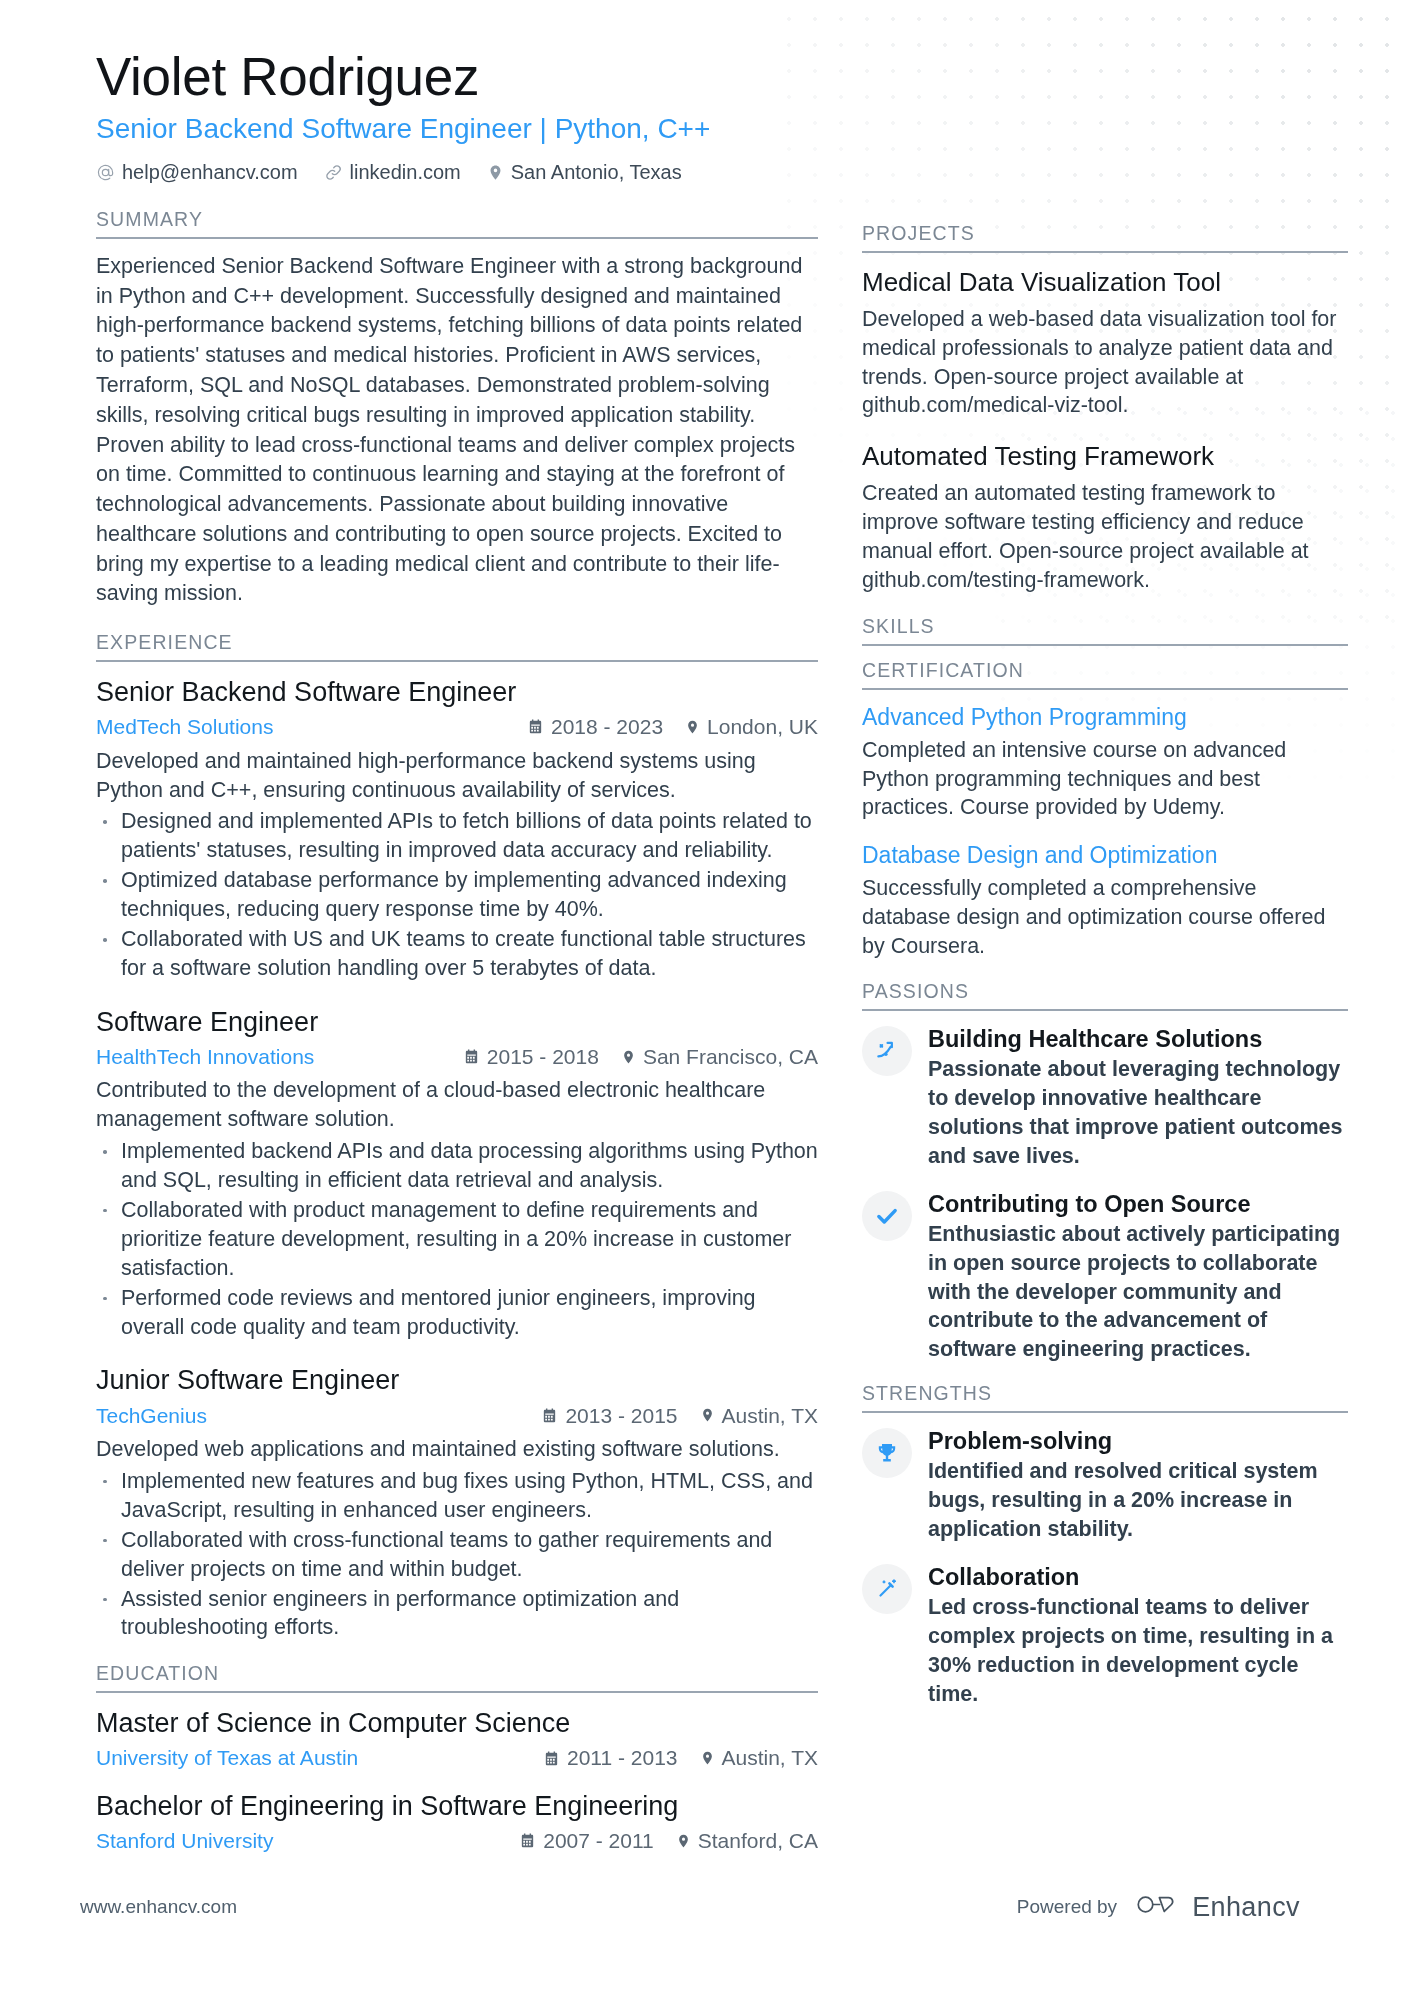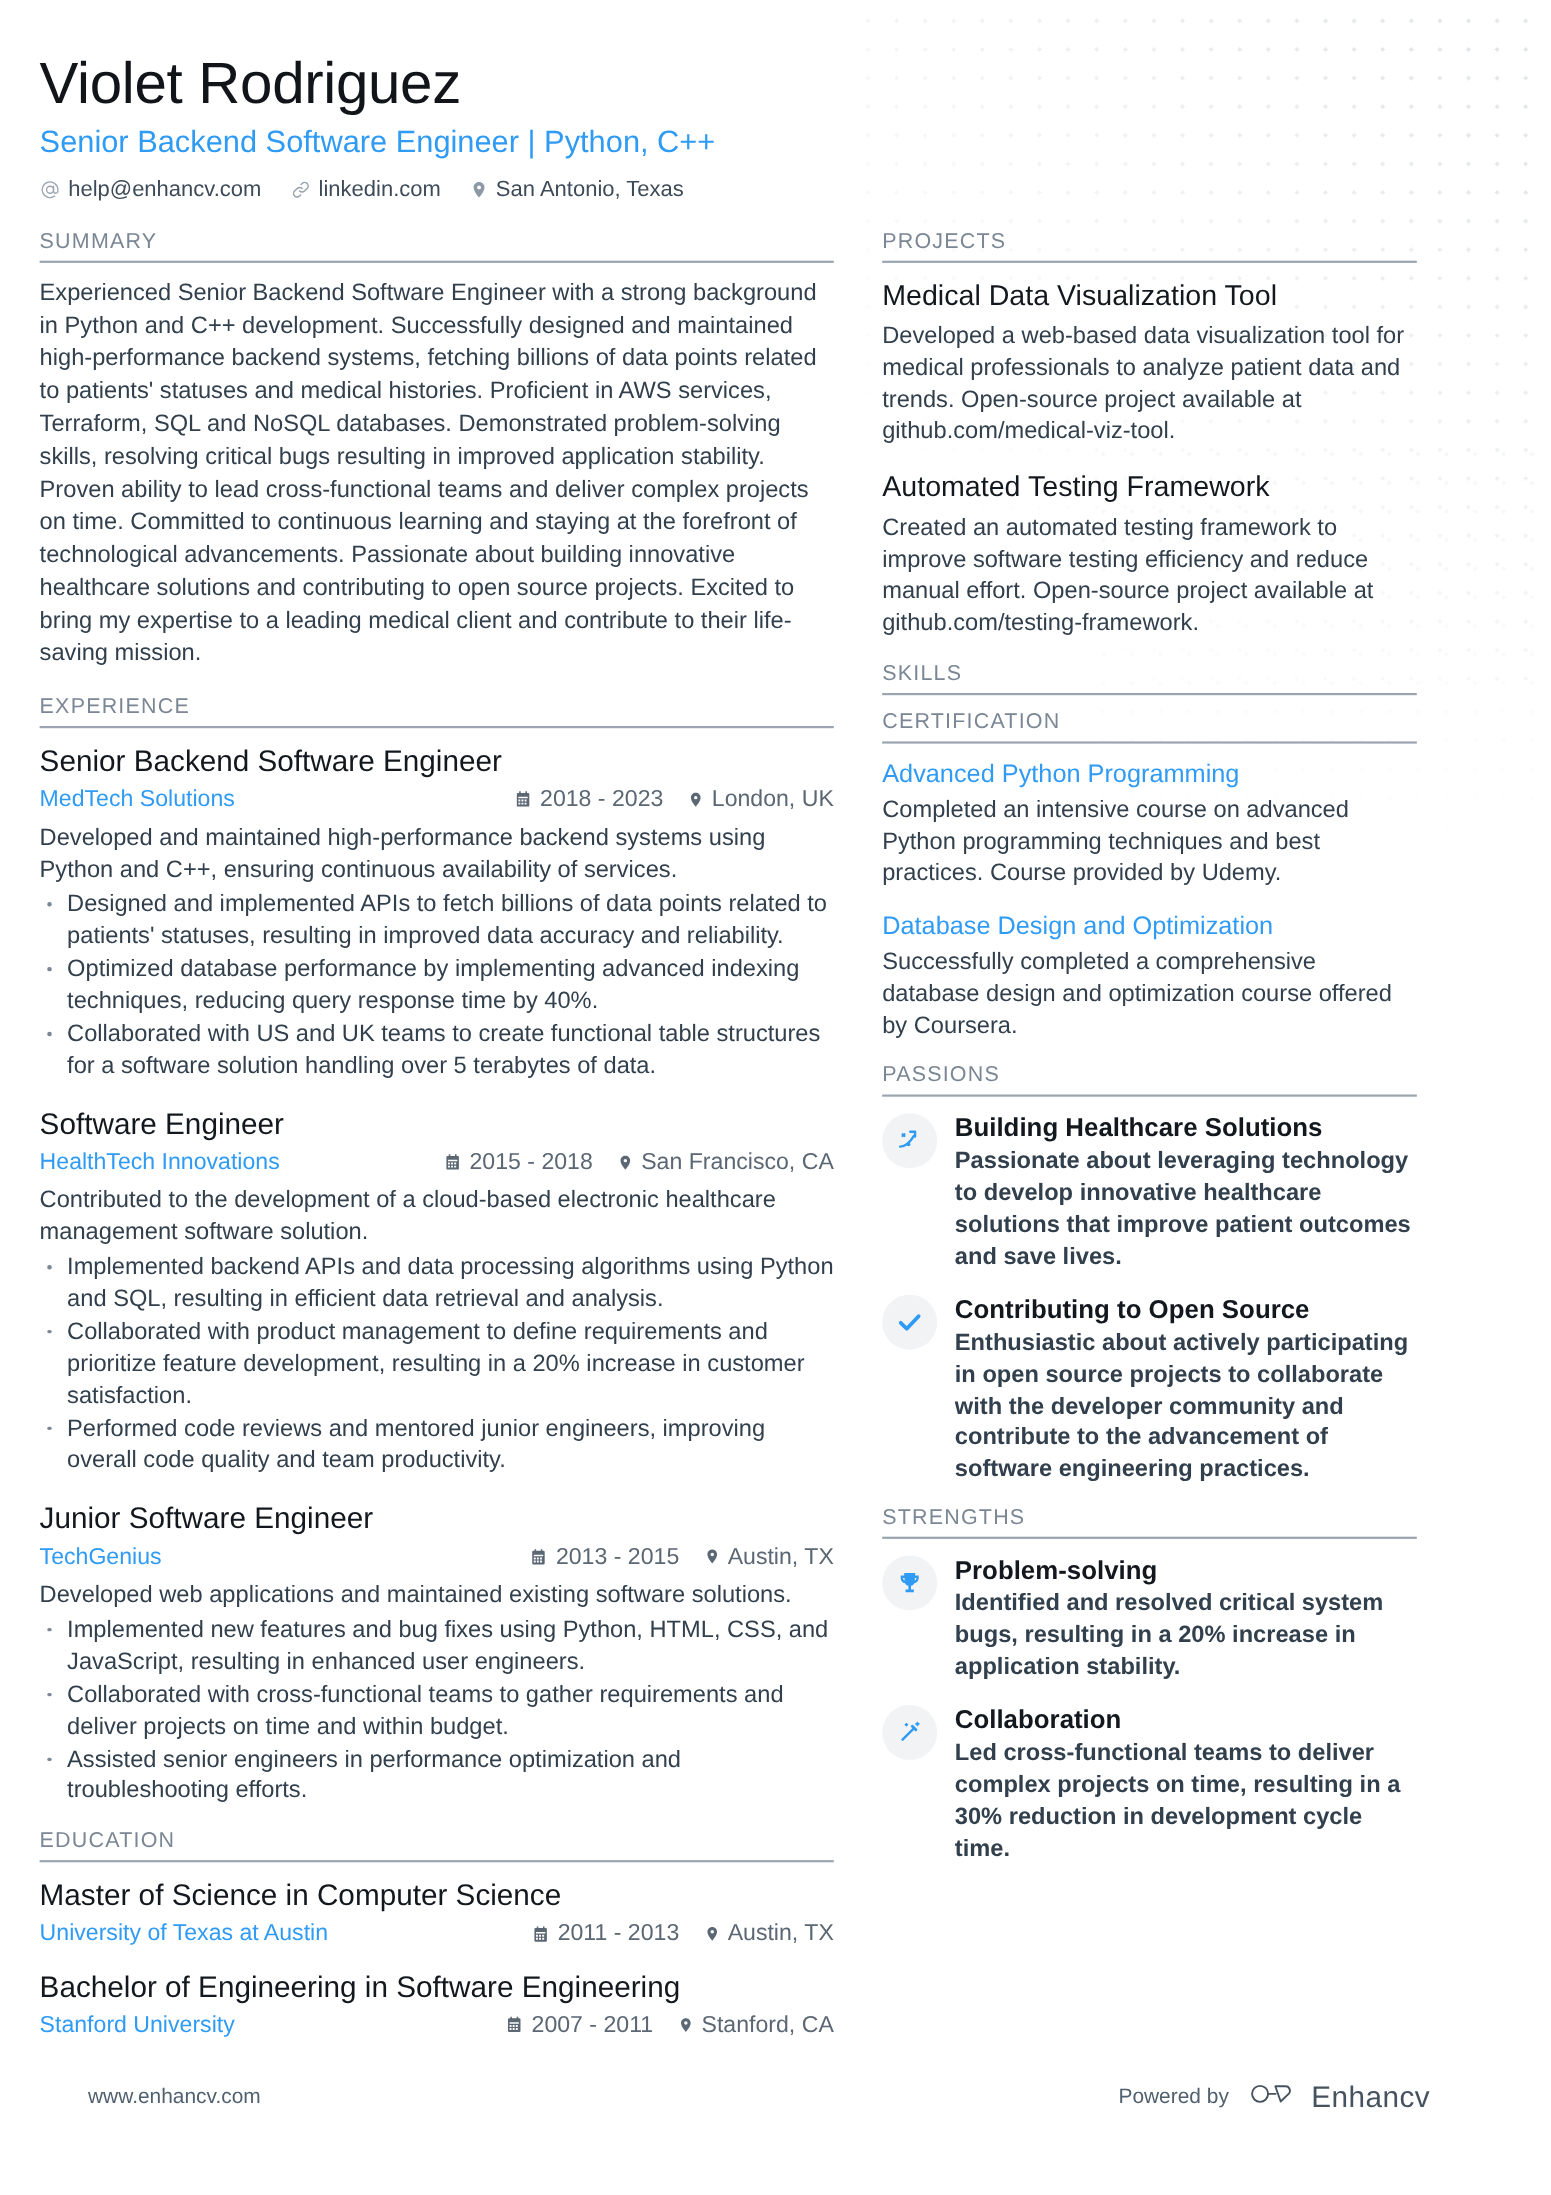--- a/index.html
+++ b/index.html
@@ -44,21 +44,21 @@
     z-index: 0;
     -webkit-mask-image: linear-gradient(to bottom, rgba(0,0,0,0.55), rgba(0,0,0,0));
     mask-image: linear-gradient(to bottom, rgba(0,0,0,0.55), rgba(0,0,0,0));
   }
 
   #page {
     position: relative;
     z-index: 1;
     width: 1374px;
     height: 1995px;
-    padding: 46px 80px 0 36px;
+    padding: 46px 80px 0 96px;
   }
 
   
   .name {
     font-size: 53px;
     font-weight: 400;
     letter-spacing: -0.3px;
     color: #111418;
     line-height: 1.18;
   }
@@ -86,21 +86,21 @@
   .contact-item svg { display: block; }
 
   
   .columns {
     display: flex;
     margin-top: 24px;
     gap: 44px;
     align-items: flex-start;
   }
   .col-left  { width: 722px; flex: none; }
-  .col-right { width: 486px; flex: none; }
+  .col-right { width: 486px; flex: none; margin-top: 14px; }
 
   
   .section { margin-bottom: 6px; }
   .section-title {
     font-size: 19.5px;
     letter-spacing: 1.1px;
     color: #7b8794;
     font-weight: 400;
     text-transform: uppercase;
     padding-bottom: 6px;

